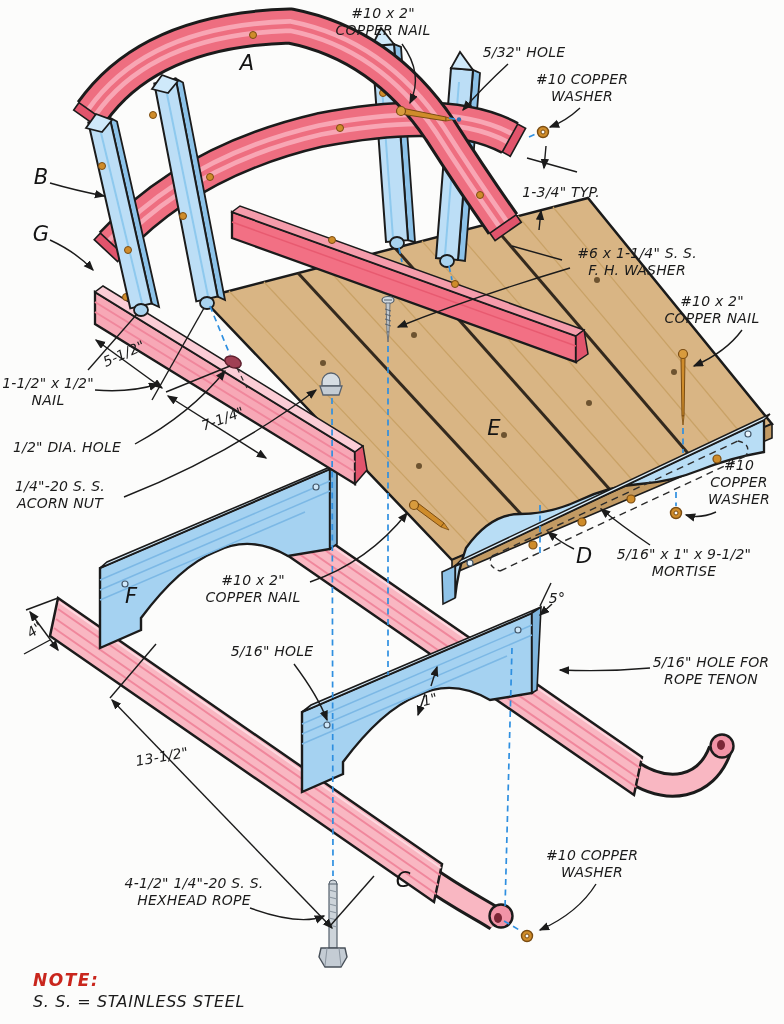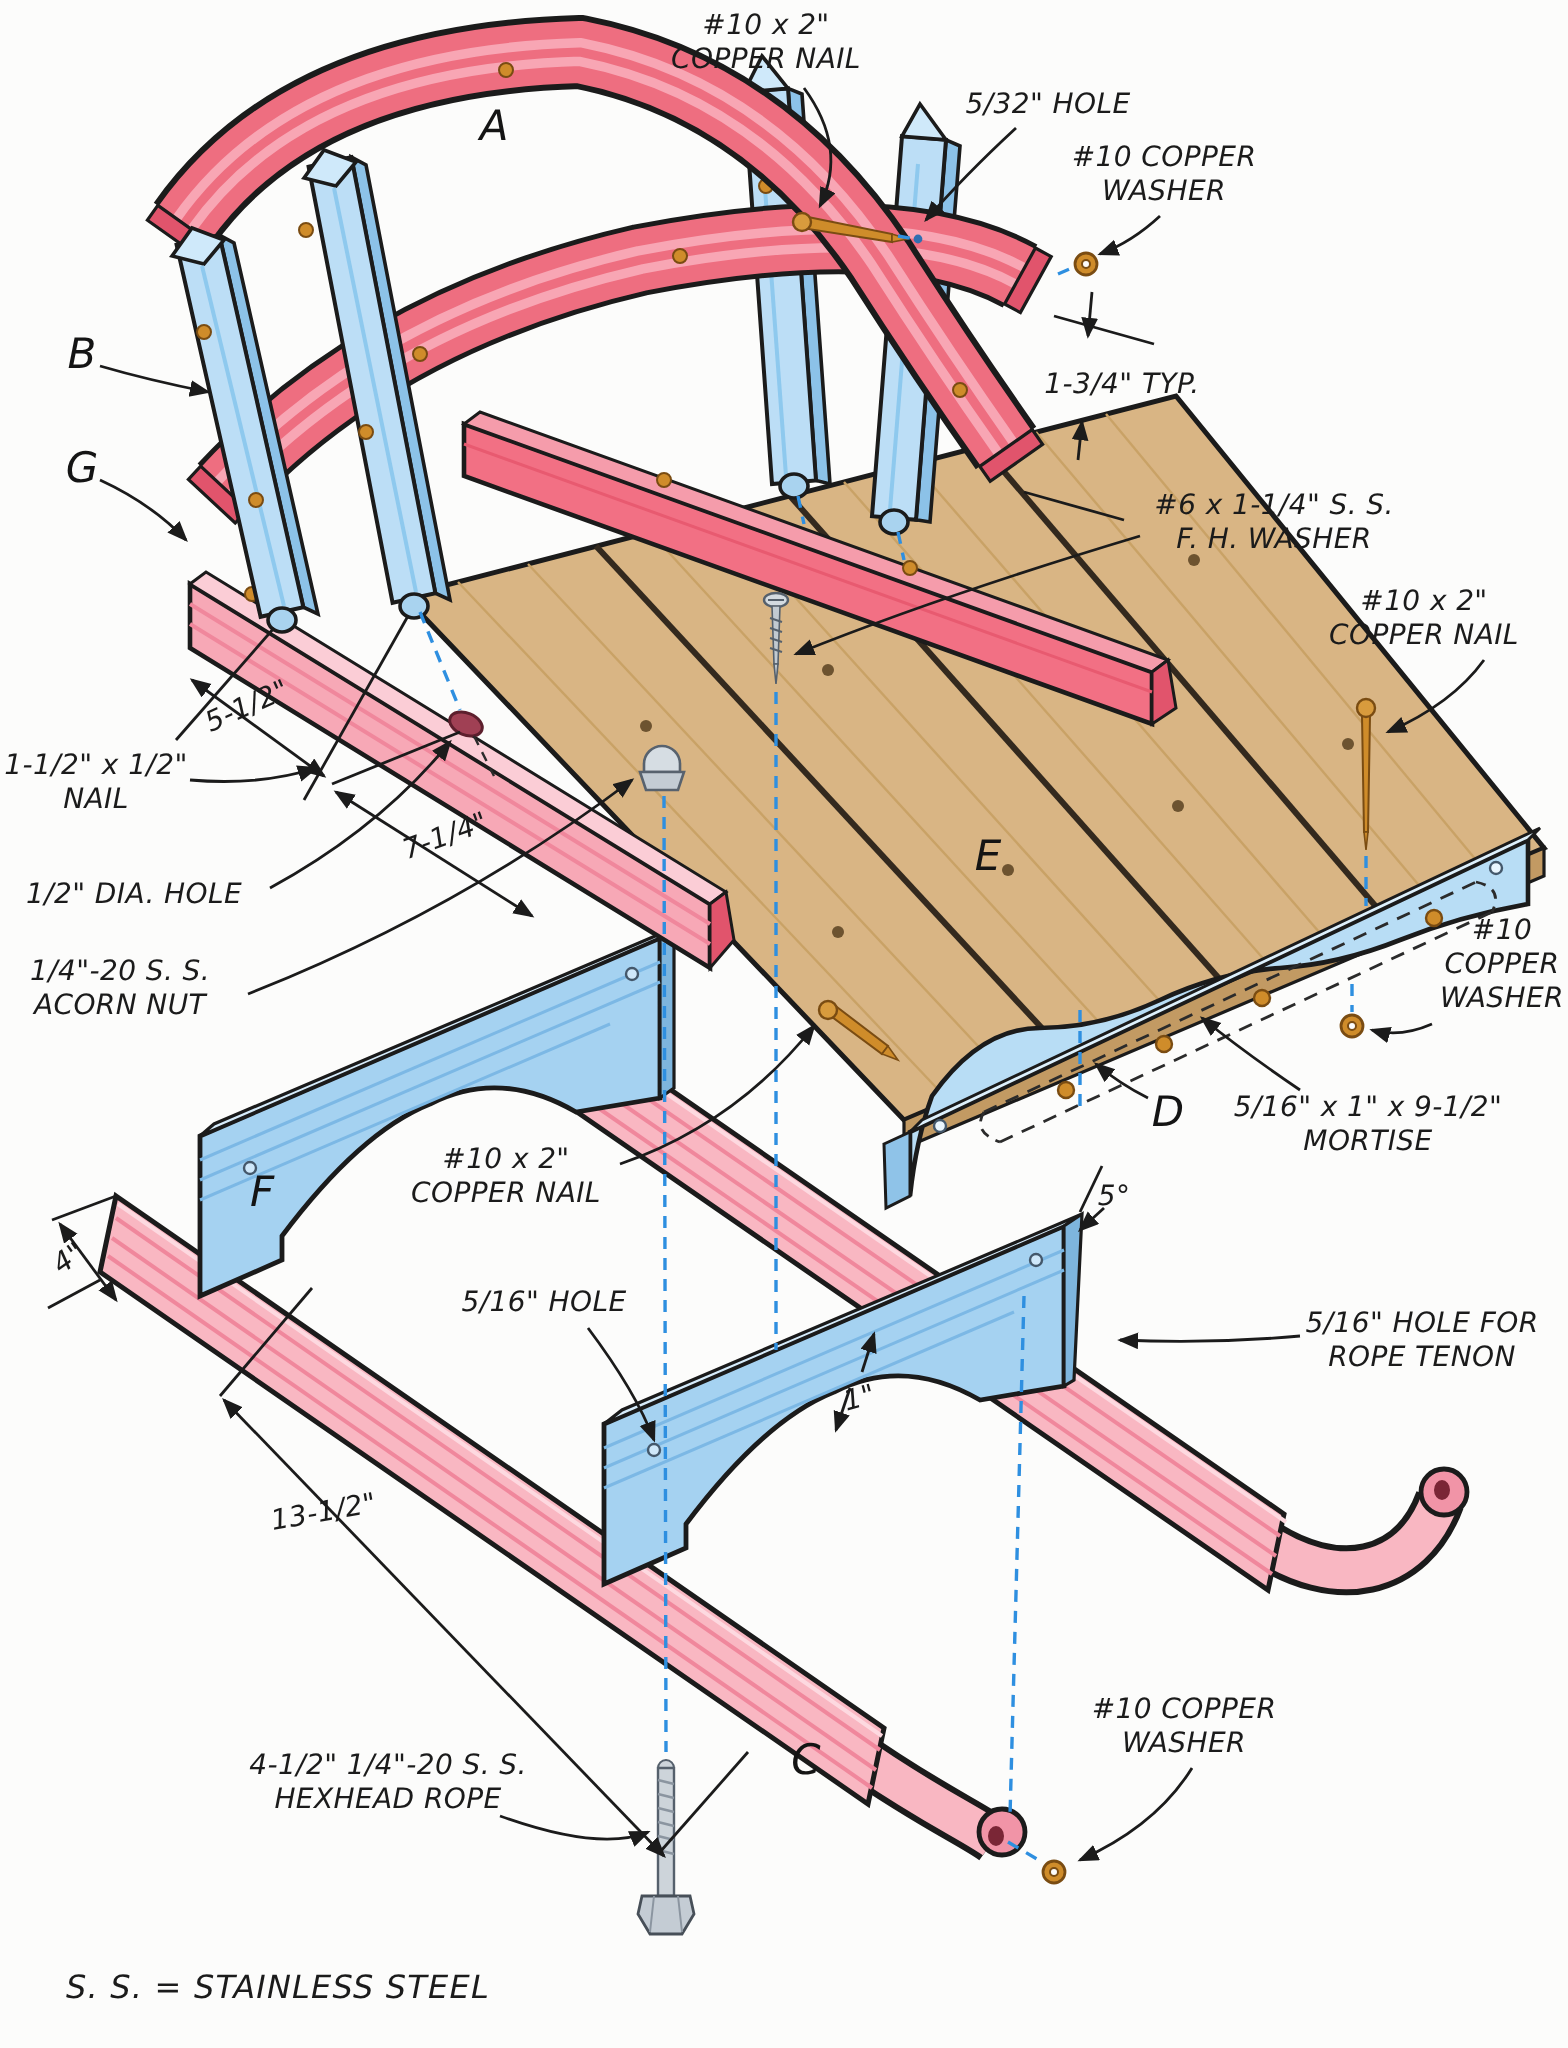--- a/index.html
+++ b/index.html
@@ -7,21 +7,21 @@
          font-family:"DejaVu Sans",sans-serif;}
   .stage svg{position:absolute;left:0;top:0;}
   #ann-layer{position:absolute;left:0;top:0;width:100%;height:100%;}
   .ann{position:absolute;transform:translate(-50%,-50%) rotate(var(--r,0deg));
        font-style:italic;font-size:14px;line-height:1.22;color:#1b1b1b;text-align:center;
        letter-spacing:.2px;white-space:nowrap;}
   .part{position:absolute;transform:translate(-50%,-50%);font-style:italic;font-size:21px;
         font-weight:500;color:#141414;}
   .note{position:absolute;left:33px;top:970px;font-style:italic;}
   .note .t{color:#c9261d;font-size:17px;font-weight:bold;letter-spacing:1.5px;}
-  .note .b{color:#1b1b1b;font-size:16px;letter-spacing:.6px;margin-top:14px;}
+  .note .b{color:#1b1b1b;font-size:16px;letter-spacing:.6px;margin-top:2px;}
 </style>
 </head>
 <body>
 
 <div class="stage">
 
 <svg width="784" height="1024" viewBox="0 0 784 1024">
   <defs>
     <marker id="ah" markerWidth="9" markerHeight="8" refX="6.5" refY="3" orient="auto-start-reverse">
       <path d="M0,0 L7.5,3 L0,6 Z" fill="#1b1b1b"></path>
@@ -344,21 +344,21 @@
       <div class="ann" style="left: 223px; top: 419px; --r: -20deg;">
         <div>7-1/4"</div>
       </div>
       <div class="ann" style="left: 67px; top: 448px; --r: 0deg;">
         <div>1/2" DIA. HOLE</div>
       </div>
       <div class="ann" style="left: 60px; top: 495px; --r: 0deg;">
         <div>1/4"-20 S. S.</div>
         <div>ACORN NUT</div>
       </div>
-      <div class="ann" style="left: 739px; top: 483px; margin-left: 12px; --r: 0deg;">
+      <div class="ann" style="left: 739px; top: 483px; --r: 0deg;">
         <div>#10</div>
         <div>COPPER</div>
         <div>WASHER</div>
       </div>
       <div class="ann" style="left: 684px; top: 563px; --r: 0deg;">
         <div>5/16" x 1" x 9-1/2"</div>
         <div>MORTISE</div>
       </div>
       <div class="ann" style="left: 253px; top: 589px; --r: 0deg;">
         <div>#10 x 2"</div>
@@ -394,16 +394,17 @@
       <div class="part" style="left: 247px; top: 63px;">A</div>
       <div class="part" style="left: 41px; top: 177px;">B</div>
       <div class="part" style="left: 41px; top: 234px;">G</div>
       <div class="part" style="left: 494px; top: 428px;">E</div>
       <div class="part" style="left: 584px; top: 556px;">D</div>
       <div class="part" style="left: 131px; top: 596px;">F</div>
       <div class="part" style="left: 403px; top: 880px;">C</div>
     </div>
 
 <div class="note">
+  <div class="t">NOTE:</div>
   <div class="b">S. S. = STAINLESS STEEL</div>
 </div>
 
 </div>
 
 </body></html>

